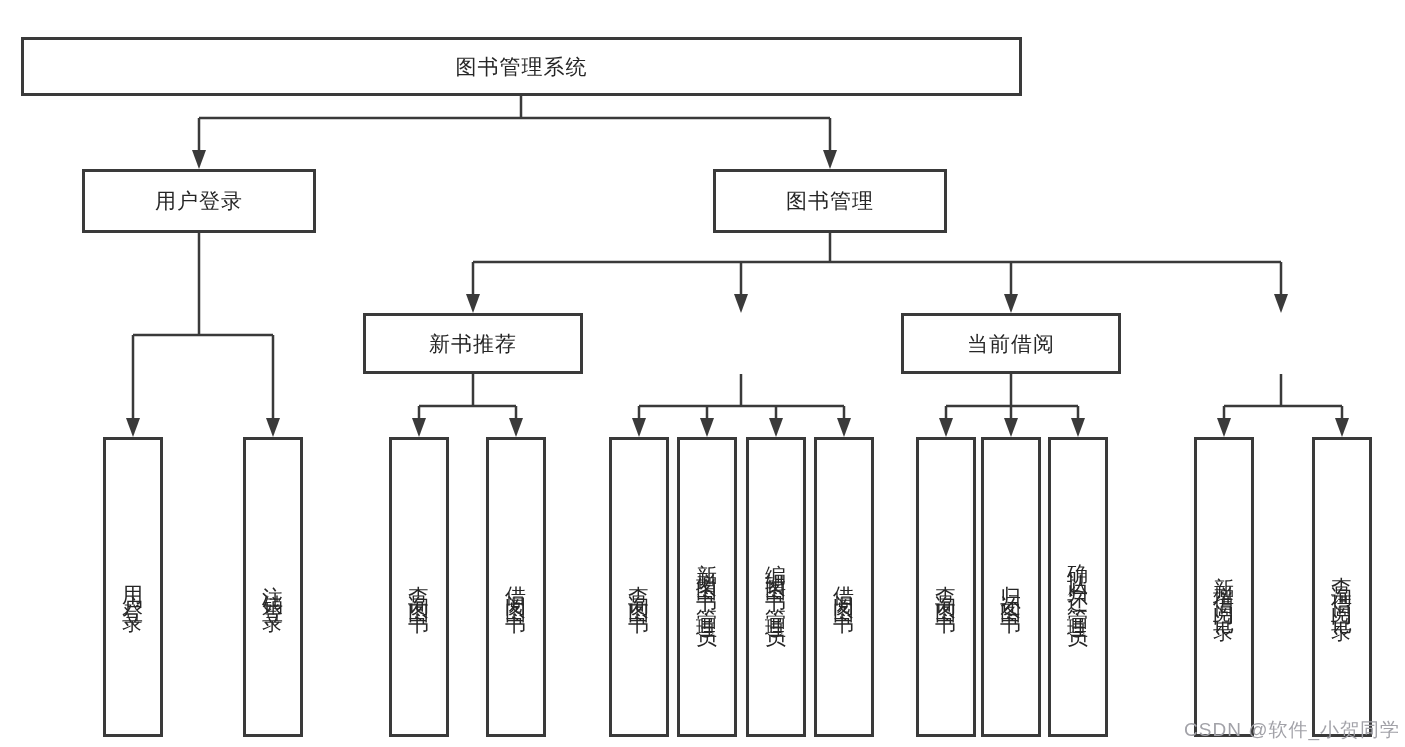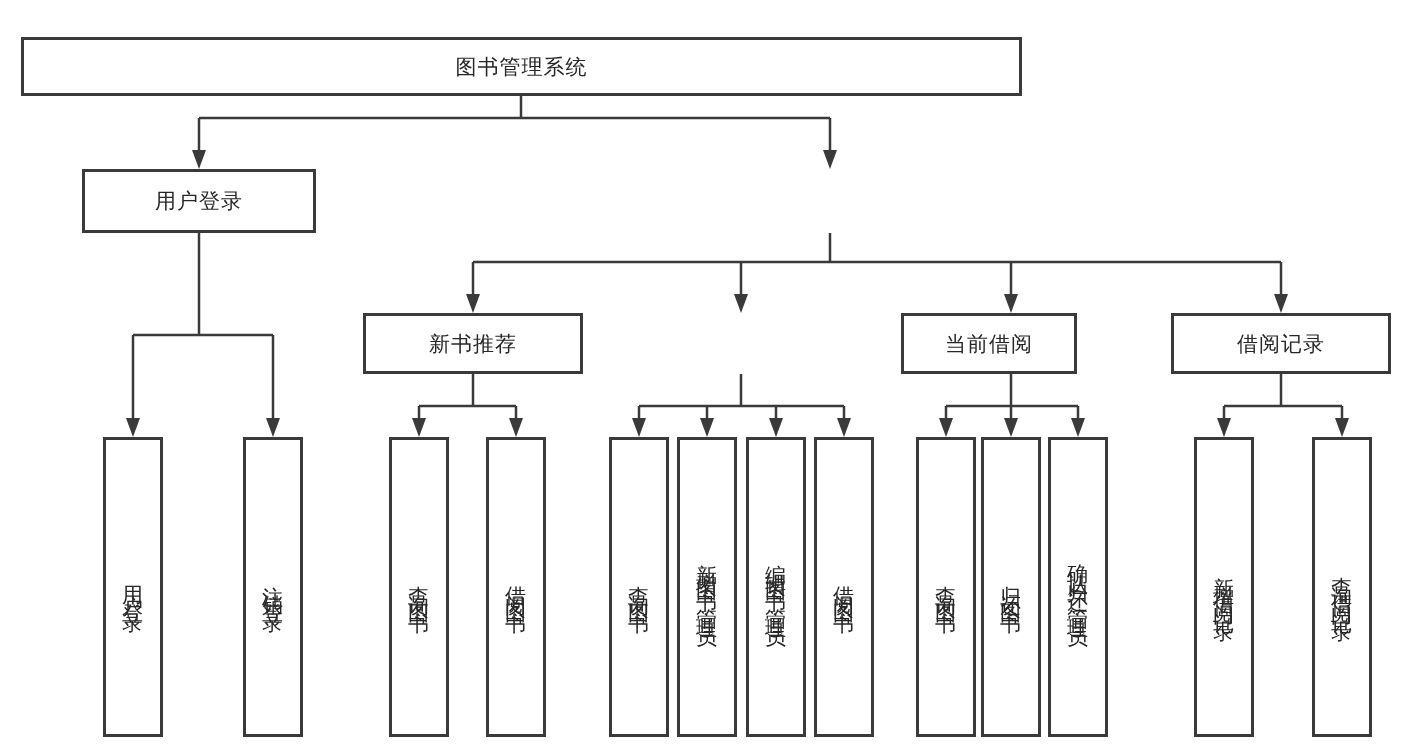--- a/index.html
+++ b/index.html
@@ -93,29 +93,29 @@
     </g>
   </svg>
 
   <div class="node node-h" style="left:21px; top:13px; width:1001px; height:59px;margin-top:24px;">
     <span>图书管理系统</span>
   </div>
 
   <div class="node node-h" style="left:82px; top:169px; width:234px; height:64px;">
     <span>用户登录</span>
   </div>
+  <div class="node node-h" style="left:713px; top:169px; width:234px; height:64px;">
+    <span>图书管理</span>
+  </div>
 
   <div class="node node-h" style="left:363px; top:313px; width:220px; height:61px;text-align:right;">
     <span>新书推荐</span>
   </div>
-  <div class="node node-h" style="left:901px; top:313px; width:176px; height:61px;">
+  <div class="node node-h" style="left:901px; top:313px; width:220px; height:61px;">
     <span>当前借阅</span>
-  </div>
-  <div class="node node-h" style="left:1171px; top:313px; width:220px; height:61px;">
-    <span>借阅记录</span>
   </div>
 
   <div class="node node-v" style="left:103px; top:437px; width:60px; height:300px;">
     <span class="vtext">用户登录</span>
   </div>
   <div class="node node-v" style="left:243px; top:437px; width:60px; height:300px;">
     <span class="vtext">注销登录</span>
   </div>
 
   <div class="node node-v" style="left:389px; top:437px; width:60px; height:300px;">
@@ -148,14 +148,15 @@
     <span class="vtext">确认归还（管理员）</span>
   </div>
 
   <div class="node node-v" style="left:1194px; top:437px; width:60px; height:300px;">
     <span class="vtext">新增借阅记录</span>
   </div>
   <div class="node node-v" style="left:1312px; top:437px; width:60px; height:300px;">
     <span class="vtext">查询借阅记录</span>
   </div>
 
+  <div class="watermark">CSDN @软件_小贺同学</div>
 
 </div>
 
 </body></html>

